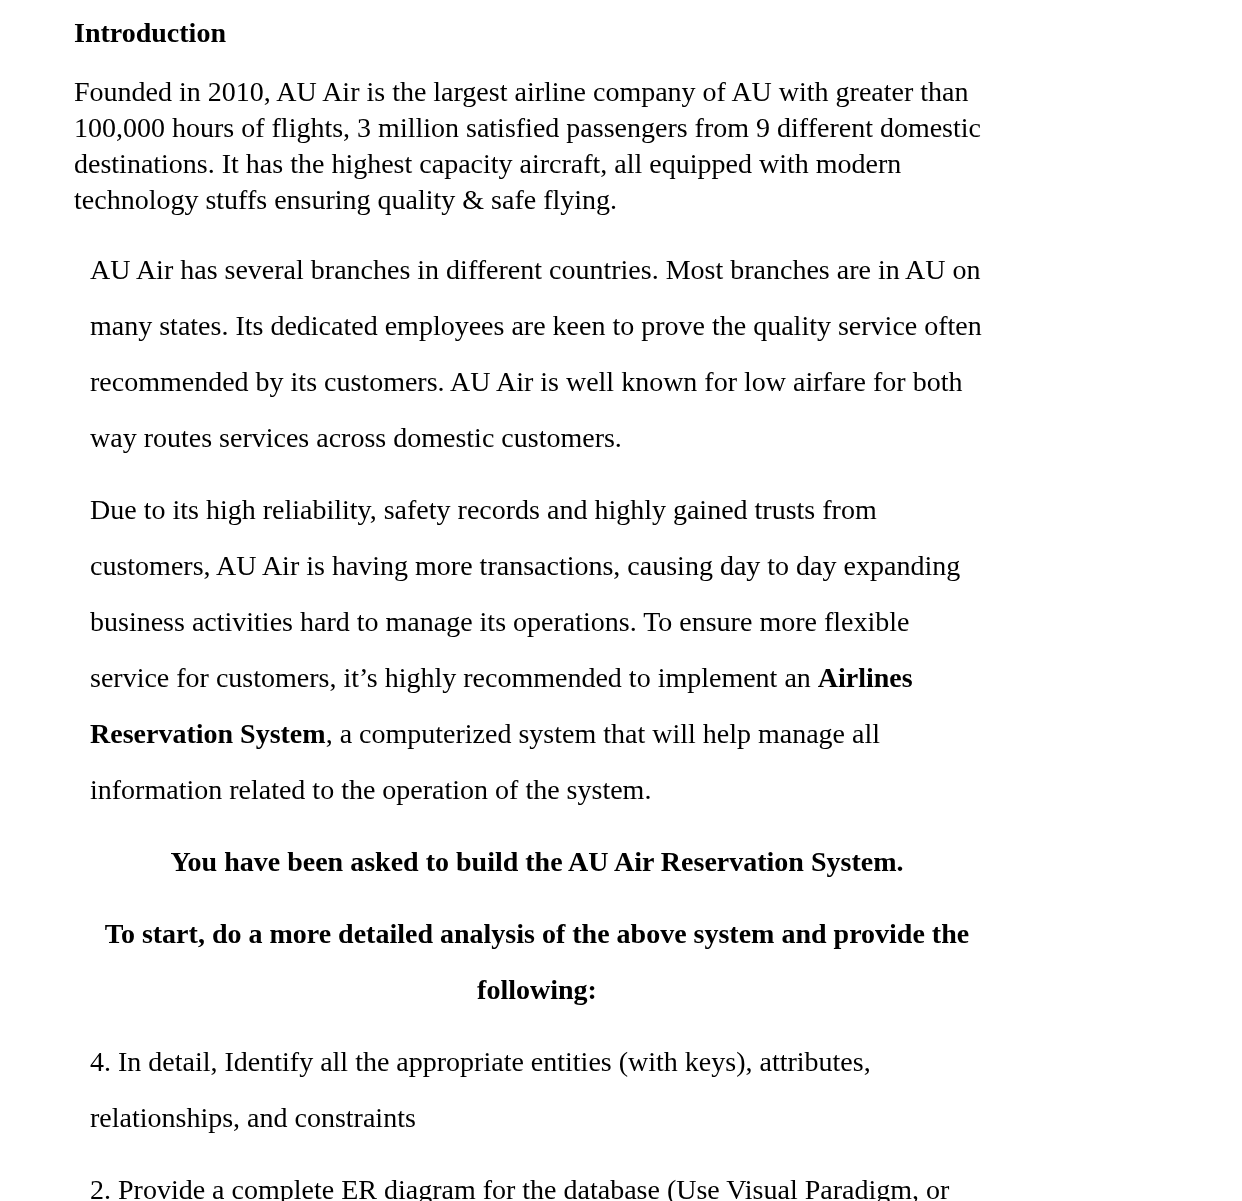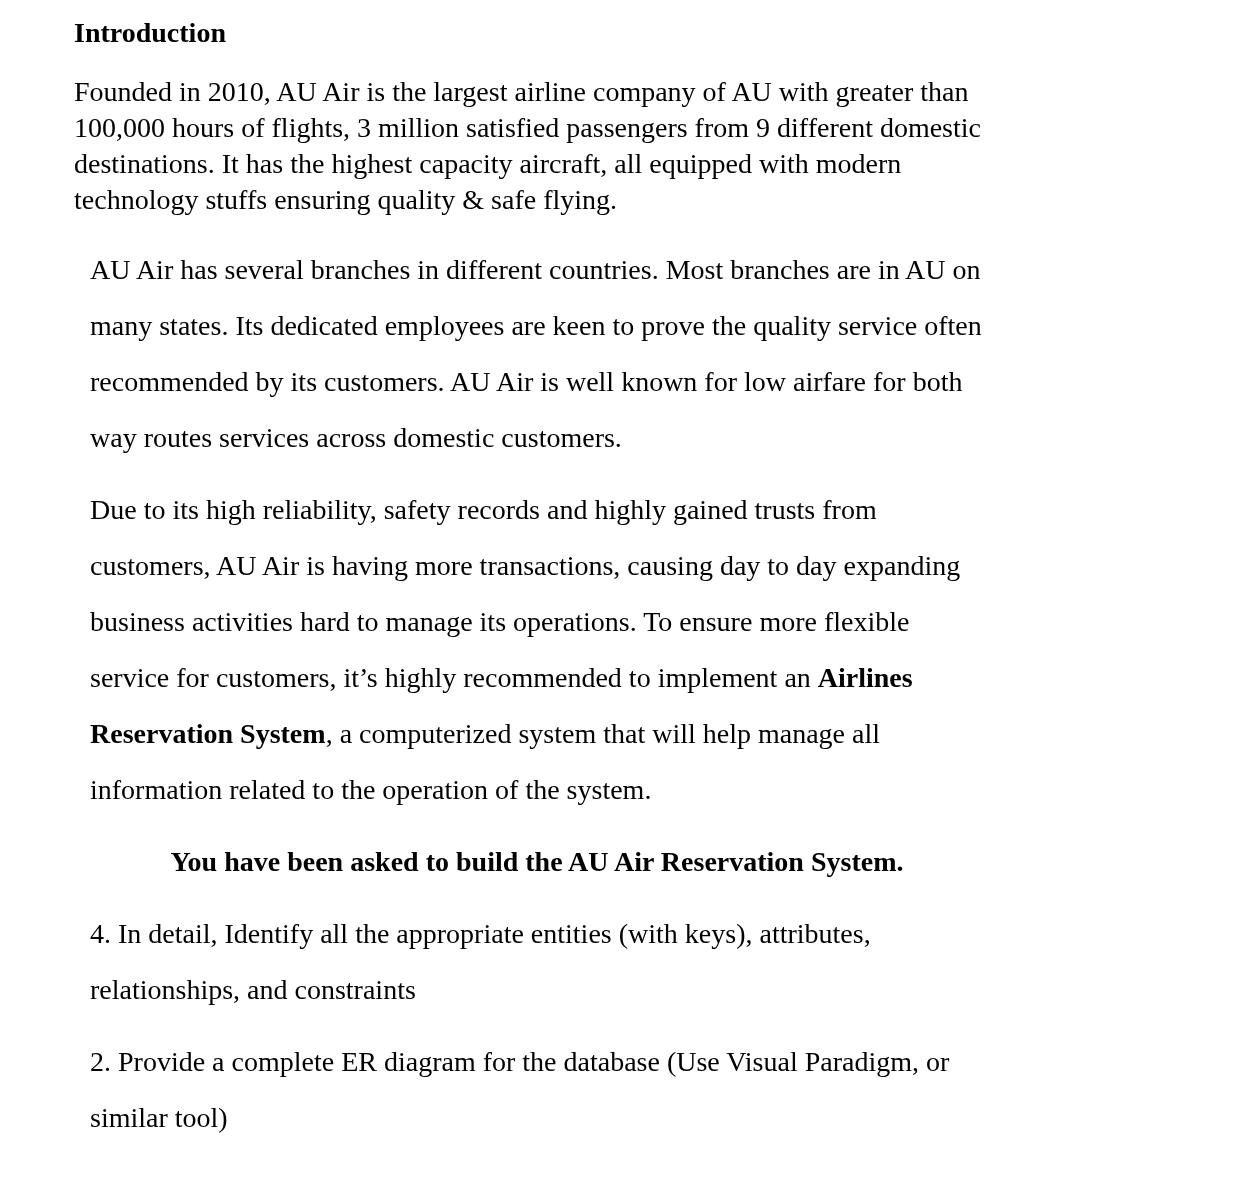--- a/index.html
+++ b/index.html
@@ -48,19 +48,20 @@
 
   <p class="para-tight">Founded in 2010, AU Air is the largest airline company of AU with greater than 100,000 hours of flights, 3 million satisfied passengers from 9 different domestic destinations. It has the highest capacity aircraft, all equipped with modern technology stuffs ensuring quality &amp; safe flying.</p>
 
   <p class="para-loose"> AU Air has several branches in different countries. Most branches are in AU on many states. Its dedicated employees are keen to prove the quality service often recommended by its customers. AU Air is well known for low airfare for both way routes services across domestic customers.</p>
 
 
   <p class="para-loose"><span>Due to its high reliability, safety records and highly gained trusts from customers, AU Air is having more transactions, causing day to day expanding business activities hard to manage its operations. To ensure more flexible service for customers, it’s highly recommended to implement an </span><span class="inline-bold">Airlines Reservation System</span><span>, a computerized system that will help manage all information related to the operation of the system.</span></p>
 
   <p class="para-loose bold-line">You have been asked to build the AU Air Reservation System.</p>
 
+  <p class="para-loose bold-line">To start, do a more detailed analysis of the above system and provide the following:</p>
 
   <p class="para-loose">4. In detail, Identify all the appropriate entities (with keys), attributes, relationships, and constraints</p>
 
   <p class="para-loose">2. Provide a complete ER diagram for the database (Use Visual Paradigm, or similar tool)</p>
 
 
 </div>
 
 </body></html>

